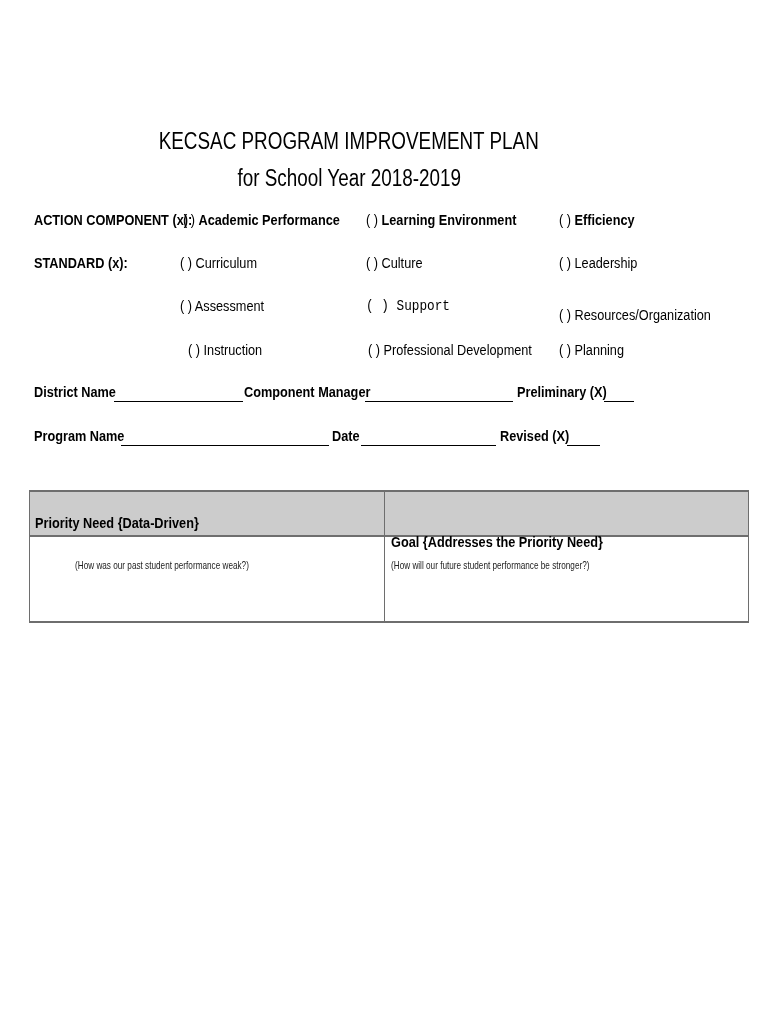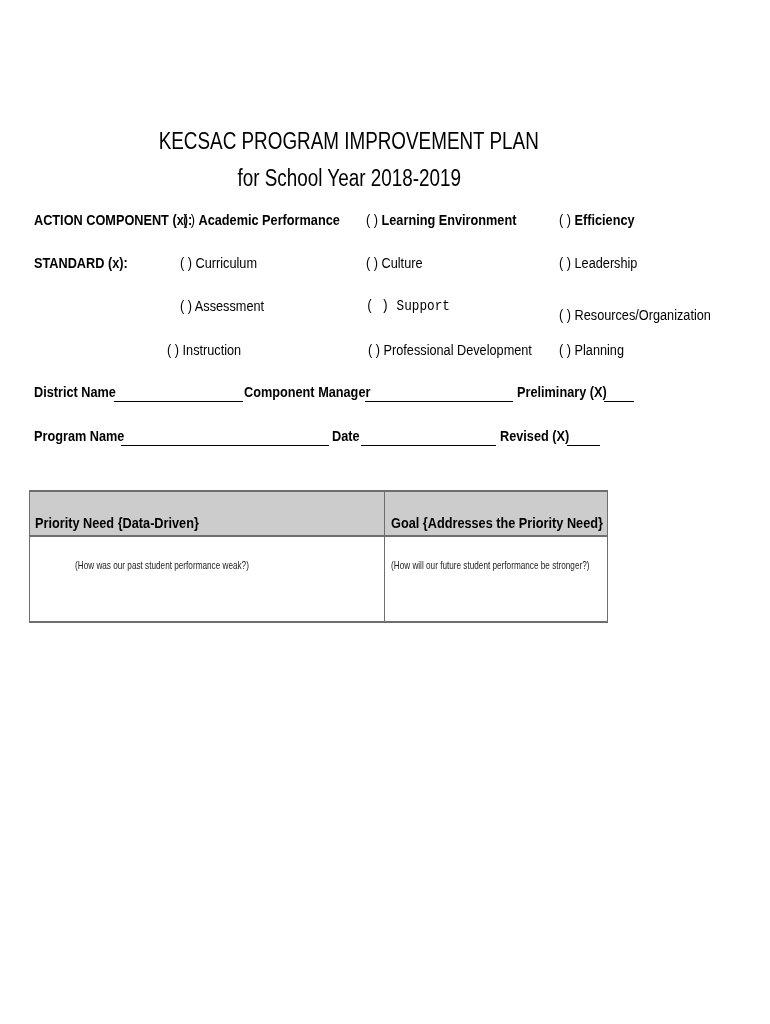--- a/index.html
+++ b/index.html
@@ -44,21 +44,21 @@
       display: inline-block;
       border-bottom: 1.6px solid #000;
       height: 14px;
       vertical-align: baseline;
     }
 
     .table {
       position: absolute;
       left: 29px;
       top: 490px;
-      width: 579px;
+      width: 720px;
       height: 133px;
       border: 2px solid #6e6e6e;
       border-left: 1px solid #6e6e6e;
       border-right: 1.5px solid #6e6e6e;
       box-sizing: border-box;
     }
     .thead {
       position: absolute;
       left: 0; top: 0; right: 0;
       height: 43px;
@@ -127,21 +127,21 @@
 <div class="txt" style="left:180px; top:297px;">
   <span class="cond"><span>(   )</span> <span>Assessment</span></span>
 </div>
 <div class="txt" style="left:366px; top:297px;font-family:Liberation Mono, monospace;">
   <span class="cond"><span>(   )</span> <span>Support</span></span>
 </div>
 <div class="txt" style="left:559px; top:306px;">
   <span class="cond"><span>(   )</span> <span>Resources/Organization</span></span>
 </div>
 
-<div class="txt" style="left:167px; top:341px;text-align:center;">
+<div class="txt" style="left:188px; top:341px;text-align:center;">
   <span class="cond"><span>(   )</span> <span>Instruction</span></span>
 </div>
 <div class="txt" style="left:368px; top:341px;">
   <span class="cond"><span>(   )</span> <span>Professional Development</span></span>
 </div>
 <div class="txt" style="left:559px; top:341px;">
   <span class="cond"><span>(   )</span> <span>Planning</span></span>
 </div>
 
 <div class="txt bold" style="left:34px; top:383px;">
@@ -169,21 +169,21 @@
   <span class="cond">Revised (X)</span>
 </div>
 <span class="uline" style="position:absolute; left:567px; top:431px; width:33px;"></span>
 
 <div class="table">
   <div class="thead"></div>
   <div class="divider"></div>
   <div class="th bold" style="left:5px;">
     <span class="cond">Priority Need  {Data-Driven}</span>
   </div>
-  <div class="th bold" style="left:361px;">
+  <div class="th bold" style="left:361px;margin-top:19px;">
     <span class="cond">Goal  {Addresses the Priority Need}</span>
   </div>
   <div class="td" style="left:5px;padding-left:40px;">
     <span class="cond" style="transform:scaleX(0.78);">(How was our past student performance weak?)</span>
   </div>
   <div class="td" style="left:361px;">
     <span class="cond" style="transform:scaleX(0.78);">(How will our future student performance be stronger?)</span>
   </div>
 </div>
 

